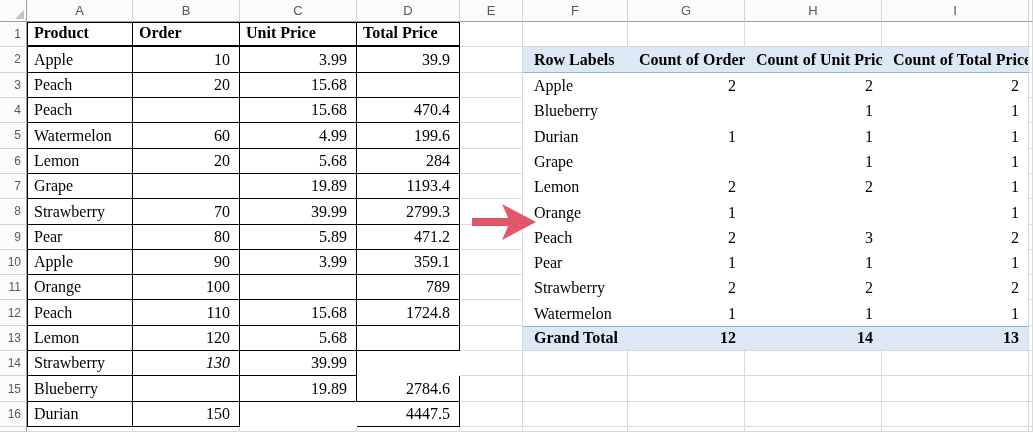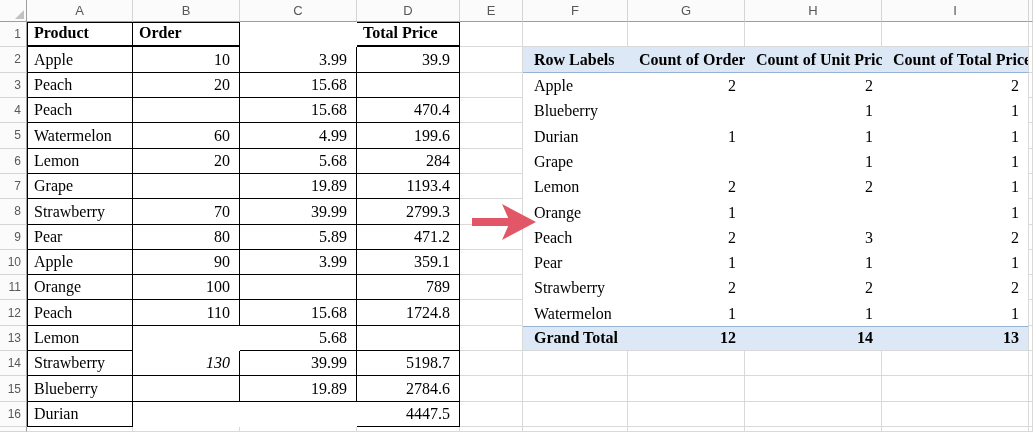--- a/index.html
+++ b/index.html
@@ -60,20 +60,21 @@
       <div class="hd rh" style="grid-area: 11 / 1;">10</div>
       <div class="hd rh" style="grid-area: 12 / 1;">11</div>
       <div class="hd rh" style="grid-area: 13 / 1;">12</div>
       <div class="hd rh" style="grid-area: 14 / 1;">13</div>
       <div class="hd rh" style="grid-area: 15 / 1;">14</div>
       <div class="hd rh" style="grid-area: 16 / 1;">15</div>
       <div class="hd rh" style="grid-area: 17 / 1;">16</div>
       <div class="hd rh" style="grid-area: 18 / 1;"></div>
       <div class="c t1 th tt al tl" style="grid-area: 2 / 2;">Product</div>
       <div class="c t1 th tt al" style="grid-area: 2 / 3;">Order</div>
+      <div class="c t1 th tt al" style="grid-area: 2 / 4;">Unit Price</div>
       <div class="c t1 th tt al" style="grid-area: 2 / 5;">Total Price</div>
       <div class="c t1 al tl" style="grid-area: 3 / 2;">Apple</div>
       <div class="c t1 ar" style="grid-area: 3 / 3;">10</div>
       <div class="c t1 ar" style="grid-area: 3 / 4;">3.99</div>
       <div class="c t1 ar" style="grid-area: 3 / 5;">39.9</div>
       <div class="c t1 al tl" style="grid-area: 4 / 2;">Peach</div>
       <div class="c t1 ar" style="grid-area: 4 / 3;">20</div>
       <div class="c t1 ar" style="grid-area: 4 / 4;">15.68</div>
       <div class="c t1 ar" style="grid-area: 4 / 5;"></div>
       <div class="c t1 al tl" style="grid-area: 5 / 2;">Peach</div>
@@ -106,31 +107,32 @@
       <div class="c t1 ar" style="grid-area: 11 / 5;">359.1</div>
       <div class="c t1 al tl" style="grid-area: 12 / 2;">Orange</div>
       <div class="c t1 ar" style="grid-area: 12 / 3;">100</div>
       <div class="c t1 ar" style="grid-area: 12 / 4;"></div>
       <div class="c t1 ar" style="grid-area: 12 / 5;">789</div>
       <div class="c t1 al tl" style="grid-area: 13 / 2;">Peach</div>
       <div class="c t1 ar" style="grid-area: 13 / 3;">110</div>
       <div class="c t1 ar" style="grid-area: 13 / 4;">15.68</div>
       <div class="c t1 ar" style="grid-area: 13 / 5;">1724.8</div>
       <div class="c t1 al tl" style="grid-area: 14 / 2;">Lemon</div>
+      <div class="c t1 ar" style="grid-area: 14 / 3;">120</div>
       <div class="c t1 ar" style="grid-area: 14 / 4;">5.68</div>
       <div class="c t1 ar" style="grid-area: 14 / 5;"></div>
       <div class="c t1 al tl" style="grid-area: 15 / 2;">Strawberry</div>
       <div class="c t1 ar" style="grid-area: 15 / 3; font-style: italic;">130</div>
       <div class="c t1 ar" style="grid-area: 15 / 4;">39.99</div>
-      <div class="c t1 ar" style="grid-area: 15 / 5;">5198.7</div>
       <div class="c t1 al tl" style="grid-area: 16 / 2;">Blueberry</div>
       <div class="c t1 ar" style="grid-area: 16 / 3;"></div>
       <div class="c t1 ar" style="grid-area: 16 / 4;">19.89</div>
       <div class="c t1 ar" style="grid-area: 16 / 5;">2784.6</div>
       <div class="c t1 al tl" style="grid-area: 17 / 2;">Durian</div>
+      <div class="c t1 ar" style="grid-area: 17 / 3;">150</div>
       <div class="c t1 ar" style="grid-area: 17 / 4; margin-top: 35px;">29.65</div>
       <div class="c t1 ar" style="grid-area: 17 / 5;">4447.5</div>
       <div class="g" style="grid-area: 2 / 6;"></div>
       <div class="g" style="grid-area: 3 / 6;"></div>
       <div class="g" style="grid-area: 4 / 6;"></div>
       <div class="g" style="grid-area: 5 / 6;"></div>
       <div class="g" style="grid-area: 6 / 6;"></div>
       <div class="g" style="grid-area: 7 / 6;"></div>
       <div class="g" style="grid-area: 8 / 6;"></div>
       <div class="g" style="grid-area: 9 / 6;"></div>

